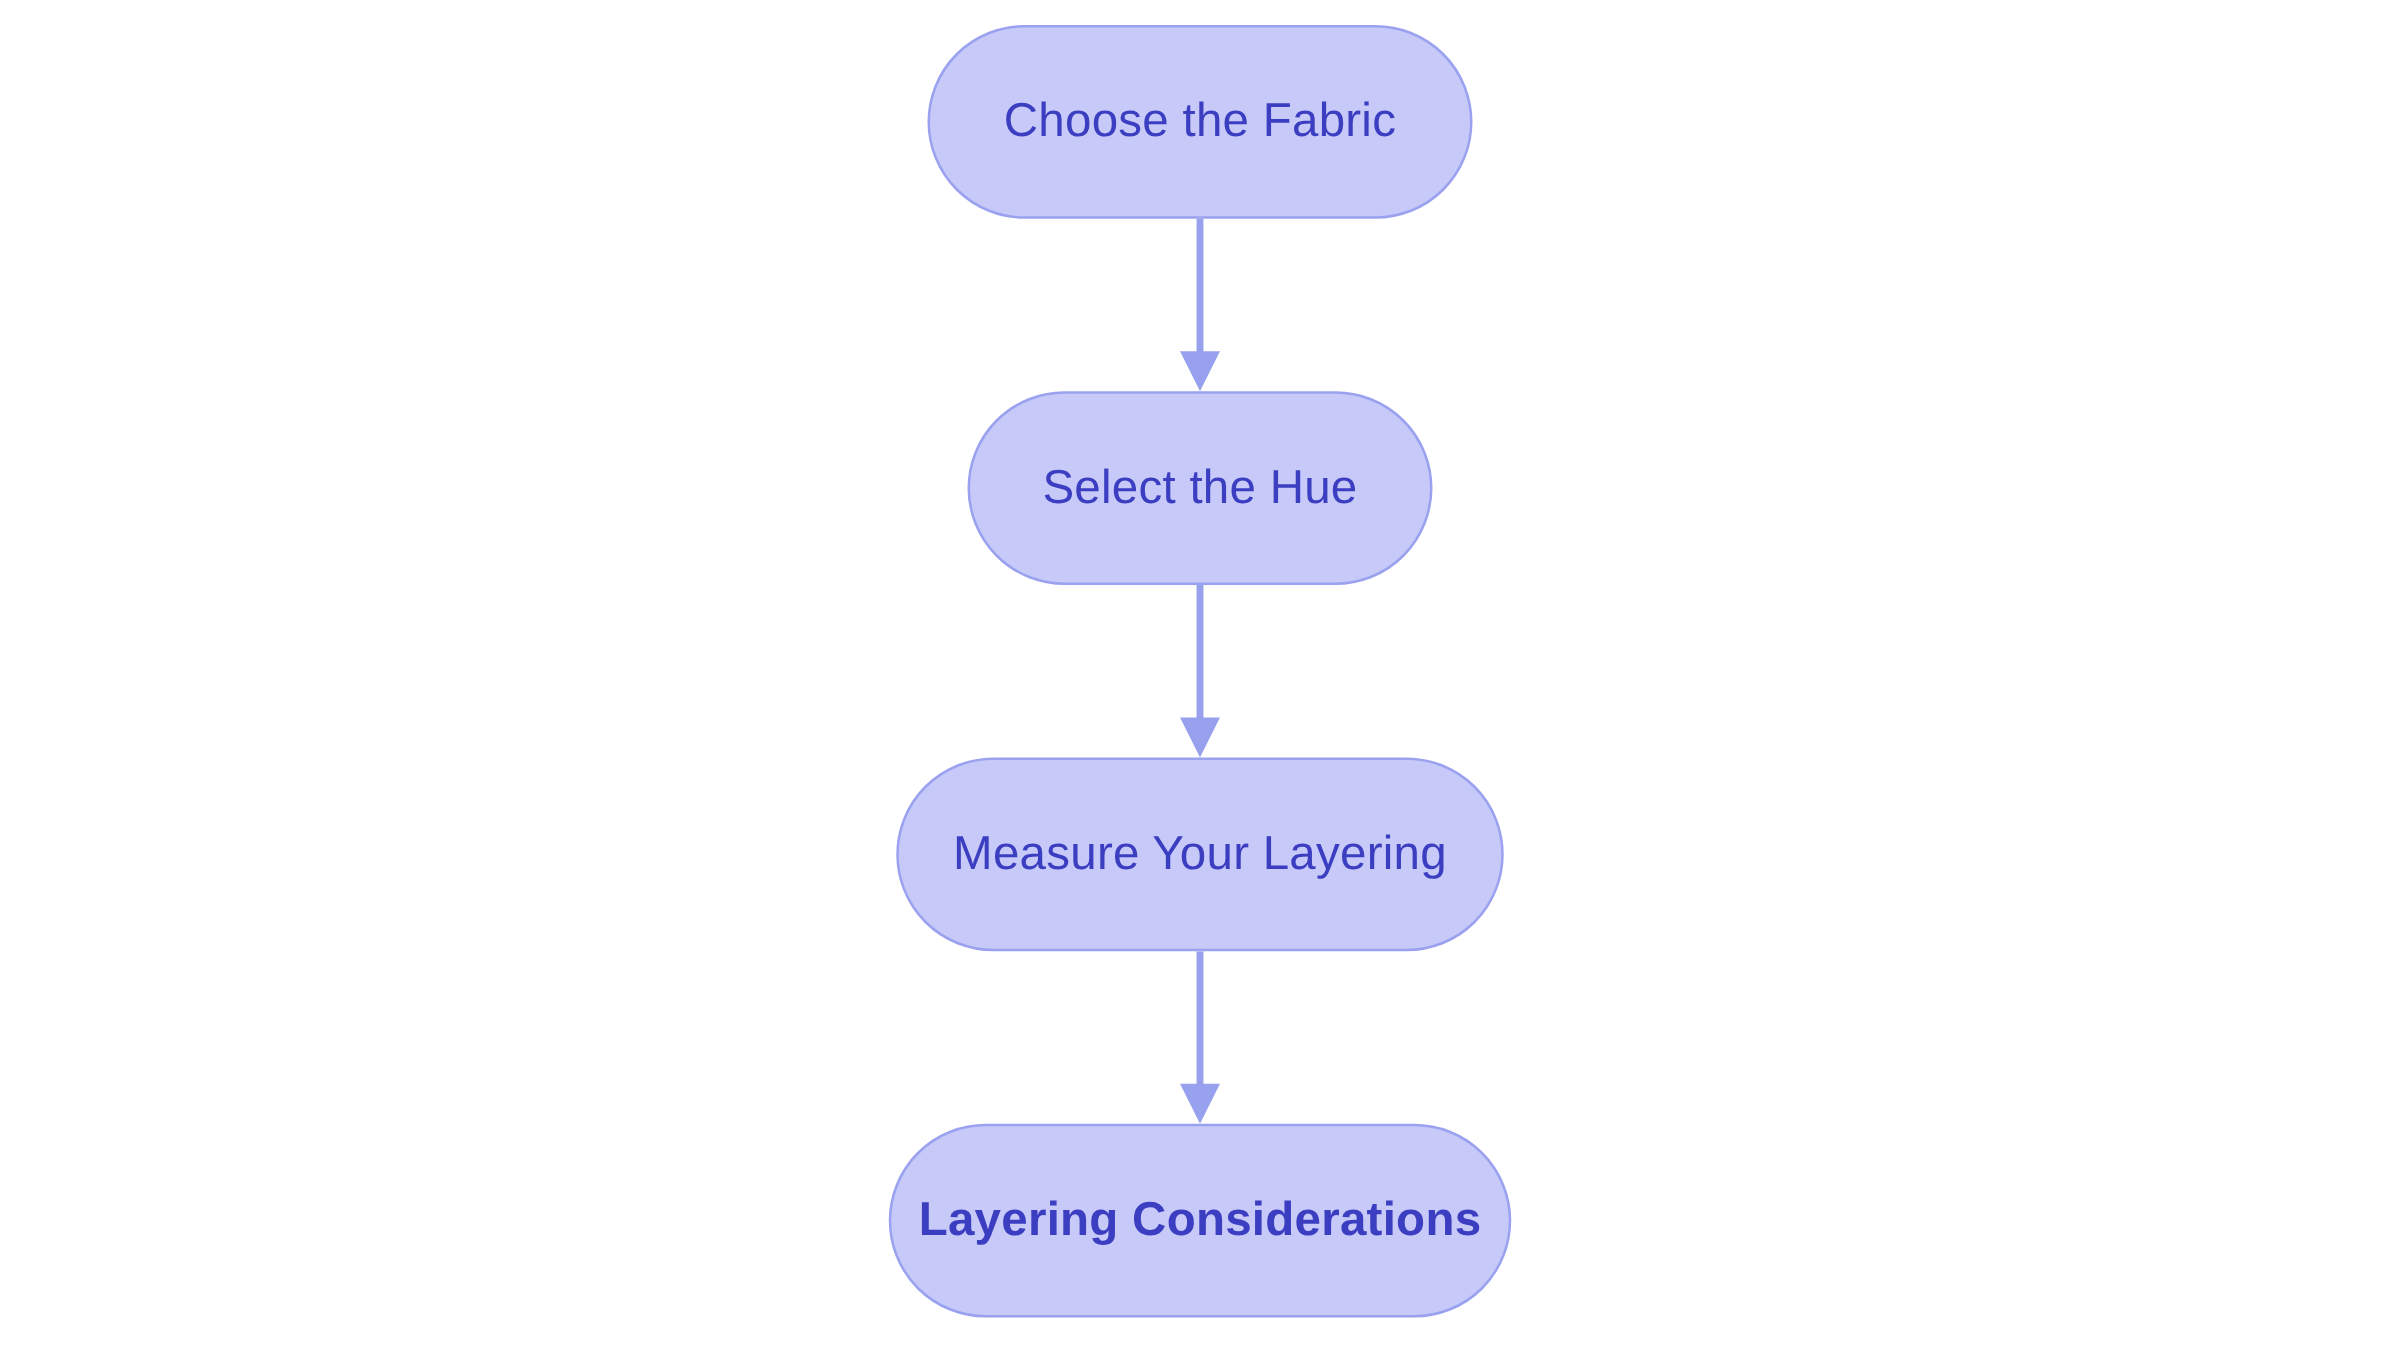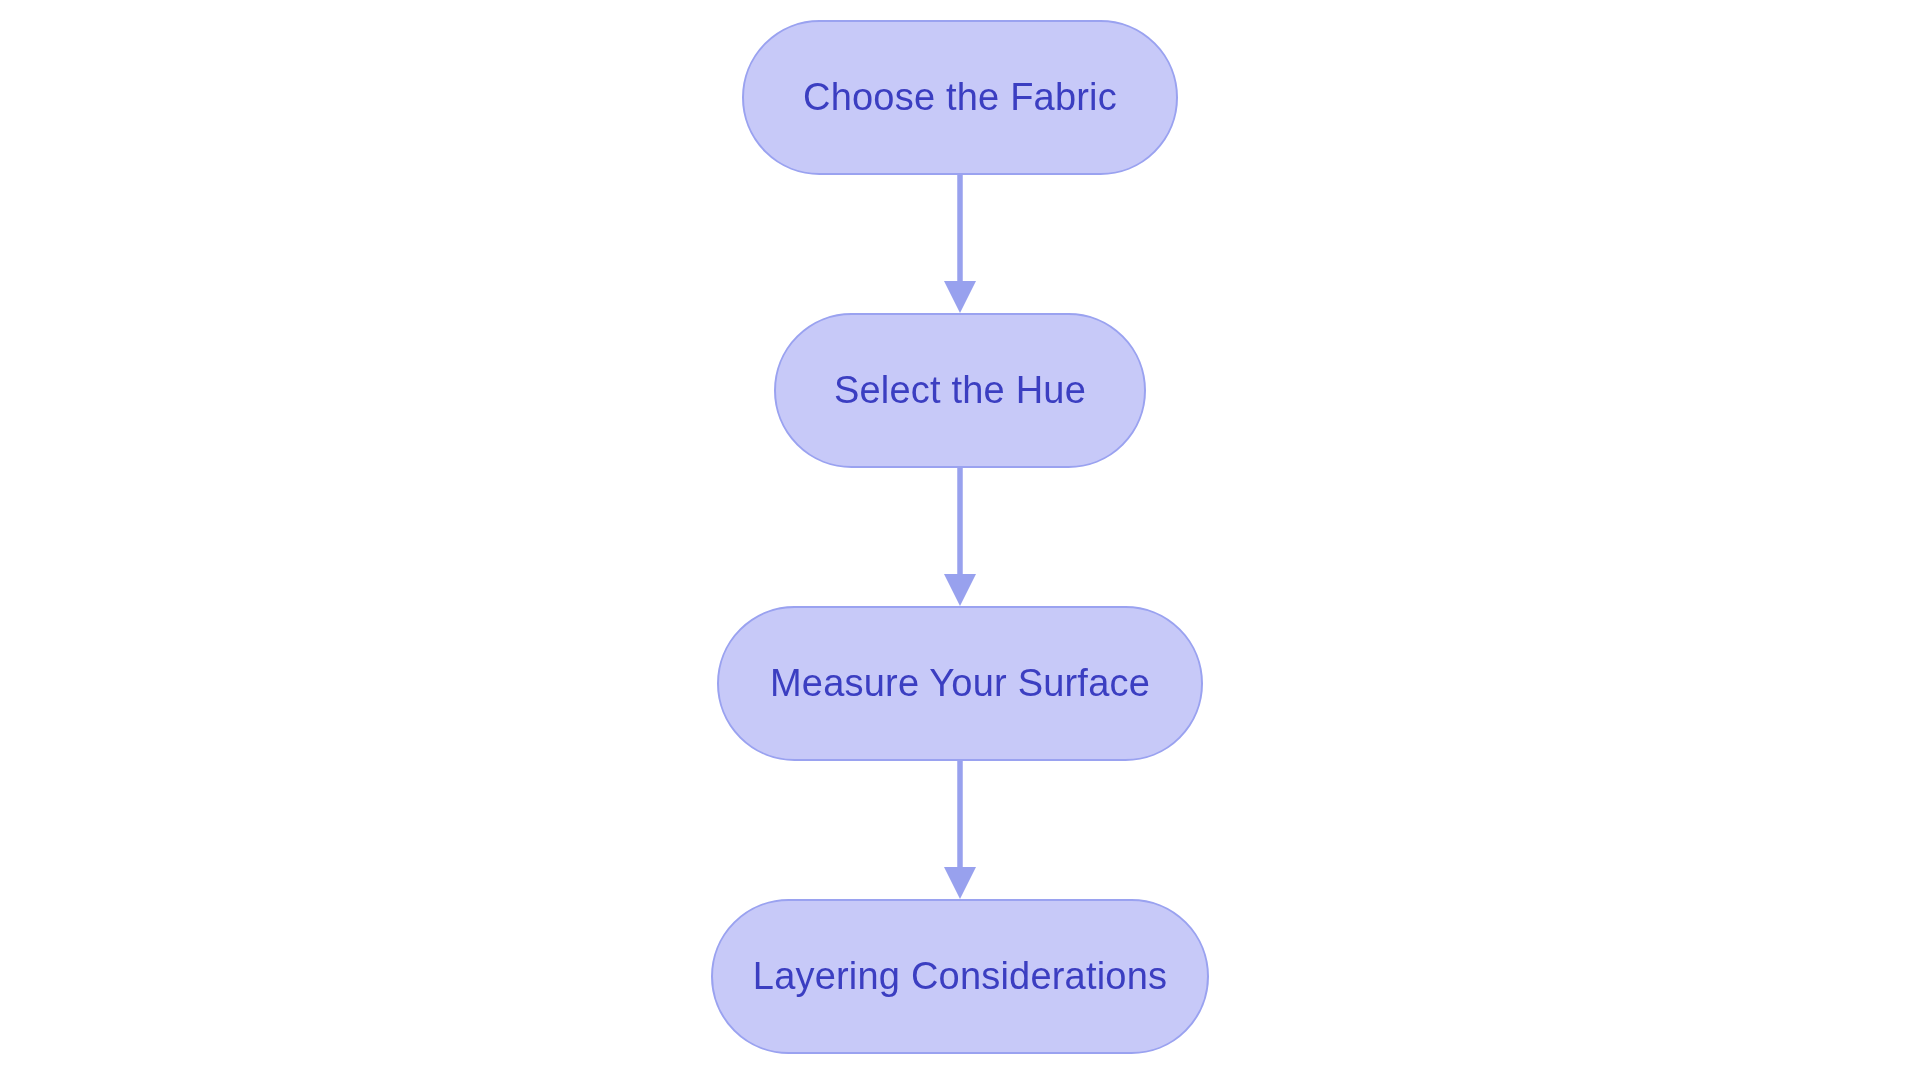--- a/index.html
+++ b/index.html
@@ -32,21 +32,21 @@
     background: var(--node-fill);
     border: 2px solid var(--node-border);
     display: flex;
     align-items: center;
     justify-content: center;
     flex: 0 0 auto;
   }
   .node-1 { width: 436px; text-align: right; }
   .node-2 { width: 372px; align-items: center; }
   .node-3 { width: 486px; }
-  .node-4 { width: 498px; }
+  .node-4 { width: 498px; font-weight: bold; }
   .node-label {
     font-size: 38px;
     color: var(--text);
     white-space: nowrap;
     letter-spacing: 0.2px;
   }
   .arrow {
     width: 40px;
     height: 138px;
     flex: 0 0 auto;
@@ -70,21 +70,21 @@
   <div class="node node-2">
     <span class="node-label">Select the Hue</span>
   </div>
 
   <svg class="arrow" viewBox="0 0 40 138">
     <line x1="20" y1="0" x2="20" y2="108" stroke-width="5.5" stroke="#98a1ee"></line>
     <polygon points="4,106 36,106 20,138" fill="#98a1ee"></polygon>
   </svg>
 
   <div class="node node-3">
-    <span class="node-label">Measure Your Surface</span>
+    <span class="node-label">Measure Your Layering</span>
   </div>
 
   <svg class="arrow" viewBox="0 0 40 138">
     <line x1="20" y1="0" x2="20" y2="108" stroke-width="5.5" stroke="#98a1ee"></line>
     <polygon points="4,106 36,106 20,138" fill="#98a1ee"></polygon>
   </svg>
 
   <div class="node node-4">
     <span class="node-label">Layering Considerations</span>
   </div>

